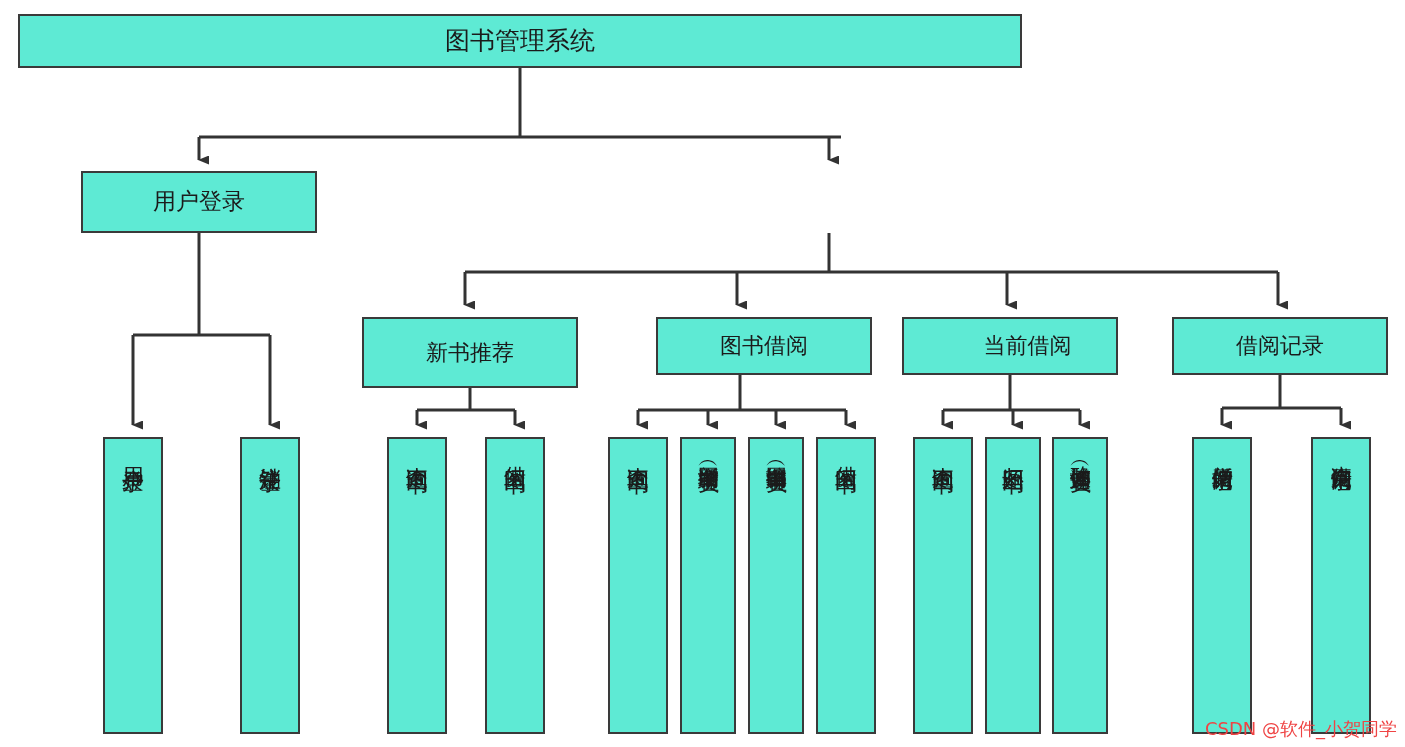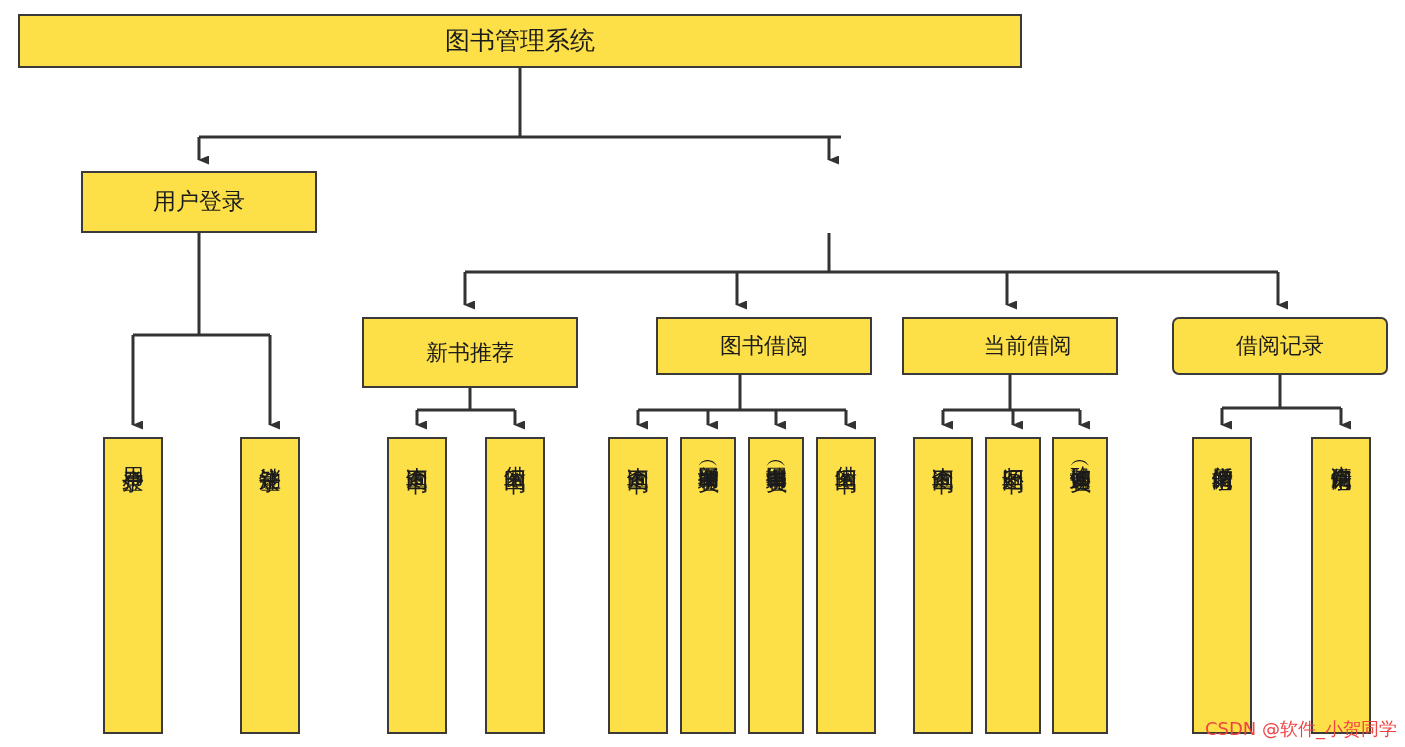--- a/index.html
+++ b/index.html
@@ -21,21 +21,21 @@
   #diagram-svg {
     position: absolute;
     left: 0;
     top: 0;
     width: 1405px;
     height: 747px;
   }
   .node {
     position: absolute;
     box-sizing: border-box;
-    background: #fde047;
+    background: #5eead4;
     border: 2.5px solid #3a3a3a;
     display: flex;
     align-items: center;
     justify-content: center;
     color: #1b1b1b;
   }
   .node-label {
     text-align: center;
     line-height: 1.18;
     white-space: nowrap;
@@ -135,21 +135,21 @@
 
   <div class="node level-2" style="left:362px; top:317px; width:216px; height:71px;">
     <span class="node-label">新书推荐</span>
   </div>
   <div class="node level-2" style="left:632px; top:317px; width:216px; height:58px;margin-left:24px;">
     <span class="node-label">图书借阅</span>
   </div>
   <div class="node level-2" style="left:902px; top:317px; width:216px; height:58px;padding-left:35px;">
     <span class="node-label">当前借阅</span>
   </div>
-  <div class="node level-2" style="left:1172px; top:317px; width:216px; height:58px;border-radius:7px;">
+  <div class="node level-2" style="left:1172px; top:317px; width:216px; height:58px;">
     <span class="node-label">借阅记录</span>
   </div>
 
   <div class="node leaf" style="left:103px; top:437px; width:60px; height:297px;">
     <span class="node-label">用户登录</span>
   </div>
   <div class="node leaf" style="left:240px; top:437px; width:60px; height:297px;">
     <span class="node-label">注销登录</span>
   </div>
   <div class="node leaf" style="left:387px; top:437px; width:60px; height:297px;">

